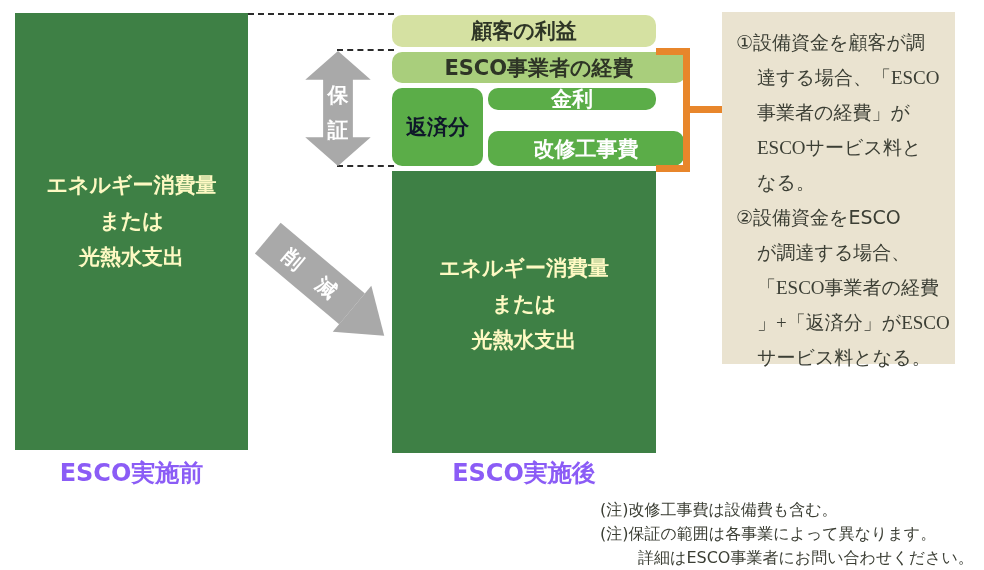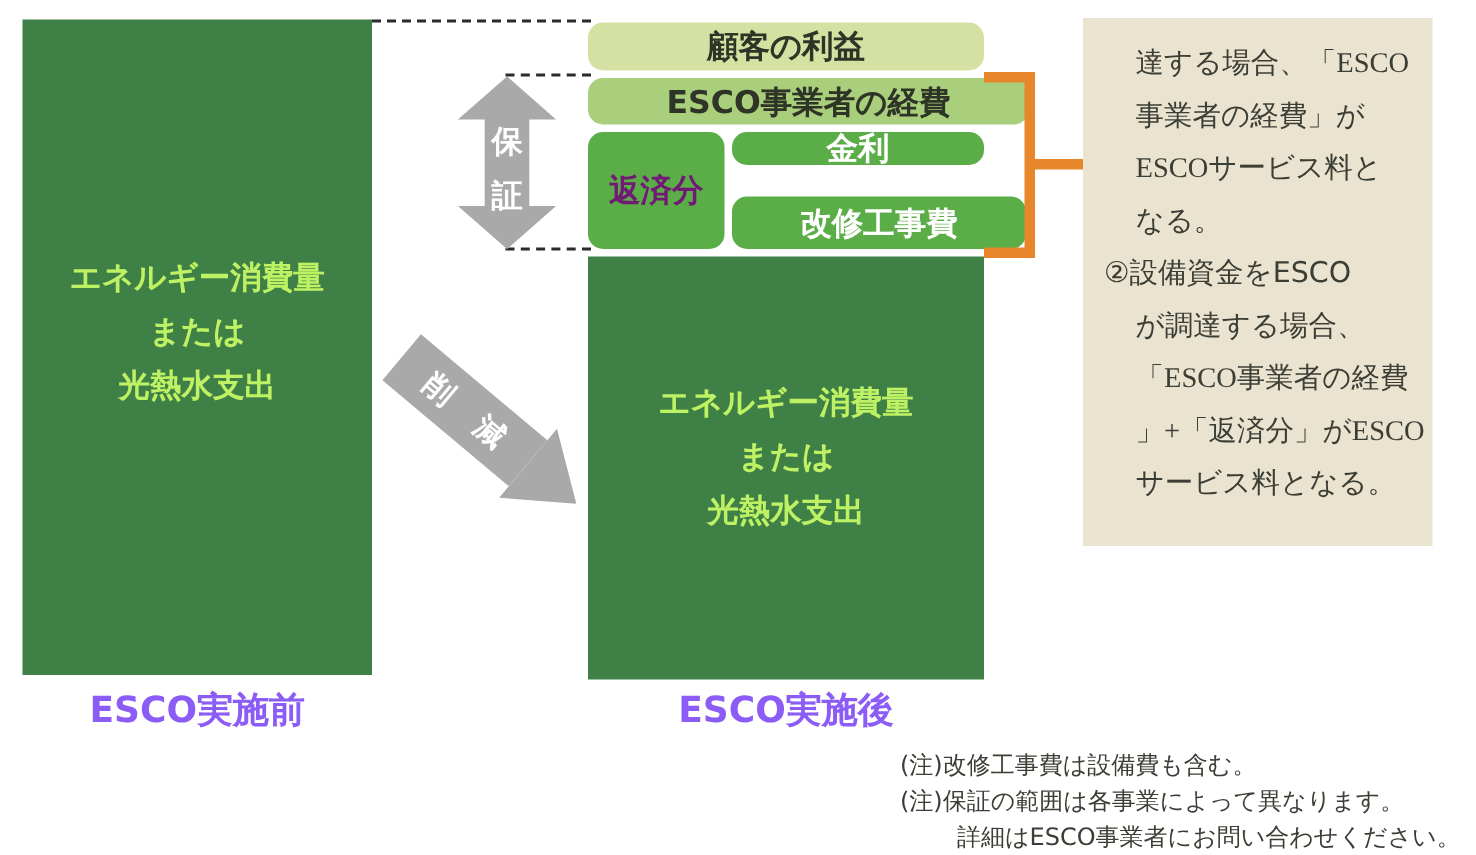--- a/index.html
+++ b/index.html
@@ -2,21 +2,21 @@
 <html><head>
 <meta charset="utf-8">
 <style>
   html,body{margin:0;padding:0;background:#fff;}
   .stage{
     position:relative;width:984px;height:570px;background:#ffffff;overflow:hidden;
     font-family:"DejaVu Sans",sans-serif;
   }
   
   .green-block{
-    position:absolute;background:#3e8045;color:#bef264;
+    position:absolute;background:#3e8045;color:#fef9c3;
     display:flex;flex-direction:column;justify-content:center;align-items:center;
     font-size:21px;font-weight:bold;line-height:36px;text-align:center;box-sizing:border-box;
   }
   .left-block{left:15px;top:13px;width:233px;height:437px;padding-bottom:22px;}
   .after-block{left:392px;top:171px;width:264px;height:282px;padding-bottom:16px;}
   
   .caption{
     position:absolute;text-align:center;font-size:24px;font-weight:bold;color:#8b5cf6;
   }
   .caption-before{left:15px;top:457px;width:233px;}
@@ -26,21 +26,21 @@
   .dash1{left:248px;top:13px;width:146px;}
   .dash2{left:337px;top:49px;width:57px;}
   .dash3{left:337px;top:165px;width:57px;}
   
   .cost-box{
     position:absolute;display:flex;justify-content:center;align-items:center;
     font-weight:bold;box-sizing:border-box;text-align:center;border-radius:10px;
   }
   .box-profit{left:392px;top:15px;width:264px;height:32px;background:#d5e1a2;color:#2e3526;font-size:21px;}
   .box-expense{left:392px;top:52px;width:294px;height:31px;background:#a9ce7c;color:#2e3526;font-size:21px;}
-  .box-repay{left:392px;top:88px;width:91px;height:78px;background:#5bad48;color:#701a75;font-size:21px;}
+  .box-repay{left:392px;top:88px;width:91px;height:78px;background:#5bad48;color:#0f172a;font-size:21px;}
   .box-interest{left:488px;top:88px;width:168px;height:22px;background:#5bad48;color:#fff;font-size:21px;}
   .box-renov{left:488px;top:131px;width:196px;height:35px;background:#5bad48;color:#fff;font-size:21px;}
   
   .br{position:absolute;background:#e8862b;}
   .br-top{left:656px;top:48px;width:34px;height:7px;}
   .br-vert{left:683px;top:48px;width:7px;height:124px;}
   .br-bot{left:656px;top:165px;width:34px;height:7px;}
   .br-stem{left:690px;top:106px;width:32px;height:7px;}
   
   .guarantee{position:absolute;left:305px;top:50px;width:66px;height:117px;}
@@ -115,20 +115,21 @@
     <div>光熱水支出</div>
   </div>
   <div class="caption caption-after">ESCO実施後</div>
 
   <div class="br br-top"></div>
   <div class="br br-vert"></div>
   <div class="br br-bot"></div>
   <div class="br br-stem"></div>
 
   <div class="info-panel">
+    <div class="p-line">①設備資金を顧客が調</div>
     <div class="p-line ind">達する場合、「ESCO</div>
     <div class="p-line ind">事業者の経費」が</div>
     <div class="p-line ind">ESCOサービス料と</div>
     <div class="p-line ind">なる。</div>
     <div class="p-line">②設備資金をESCO</div>
     <div class="p-line ind">が調達する場合、</div>
     <div class="p-line ind">「ESCO事業者の経費</div>
     <div class="p-line ind">」+「返済分」がESCO</div>
     <div class="p-line ind">サービス料となる。</div>
   </div>

